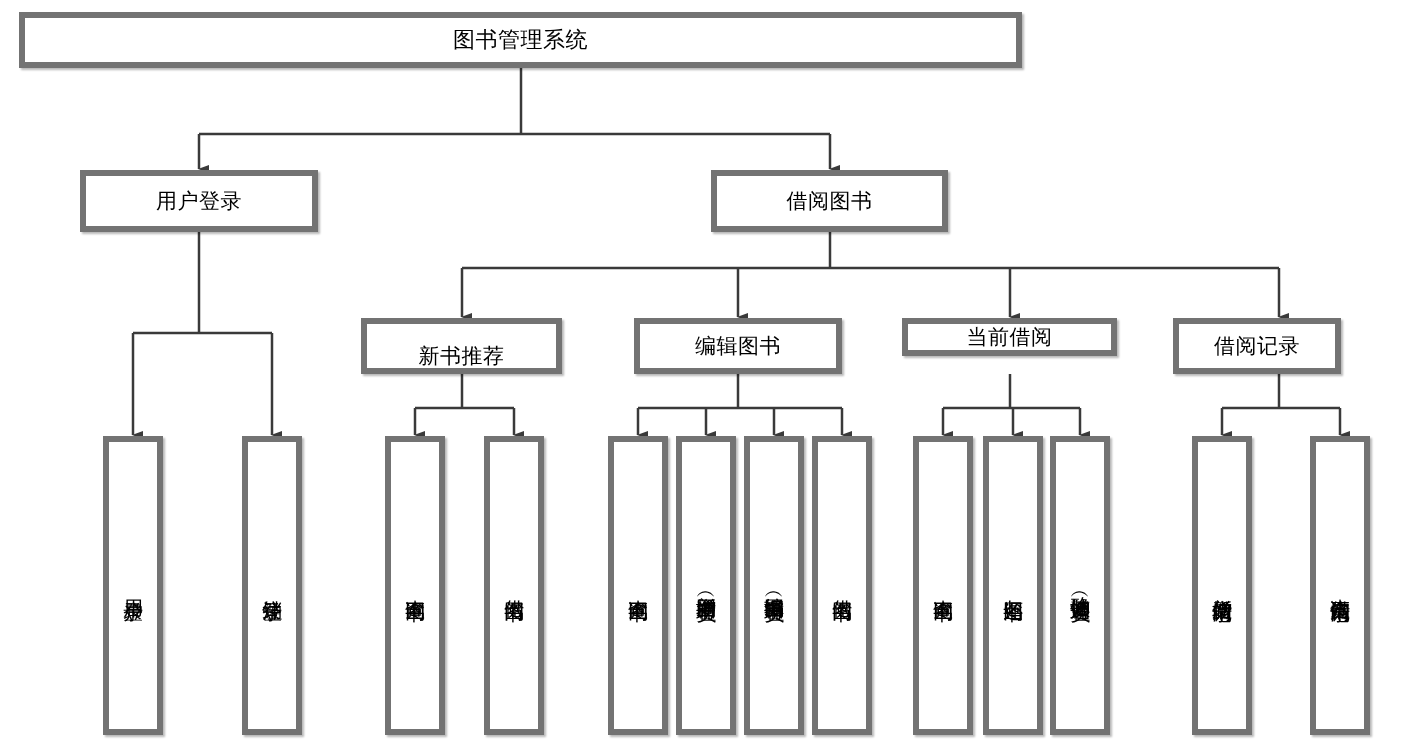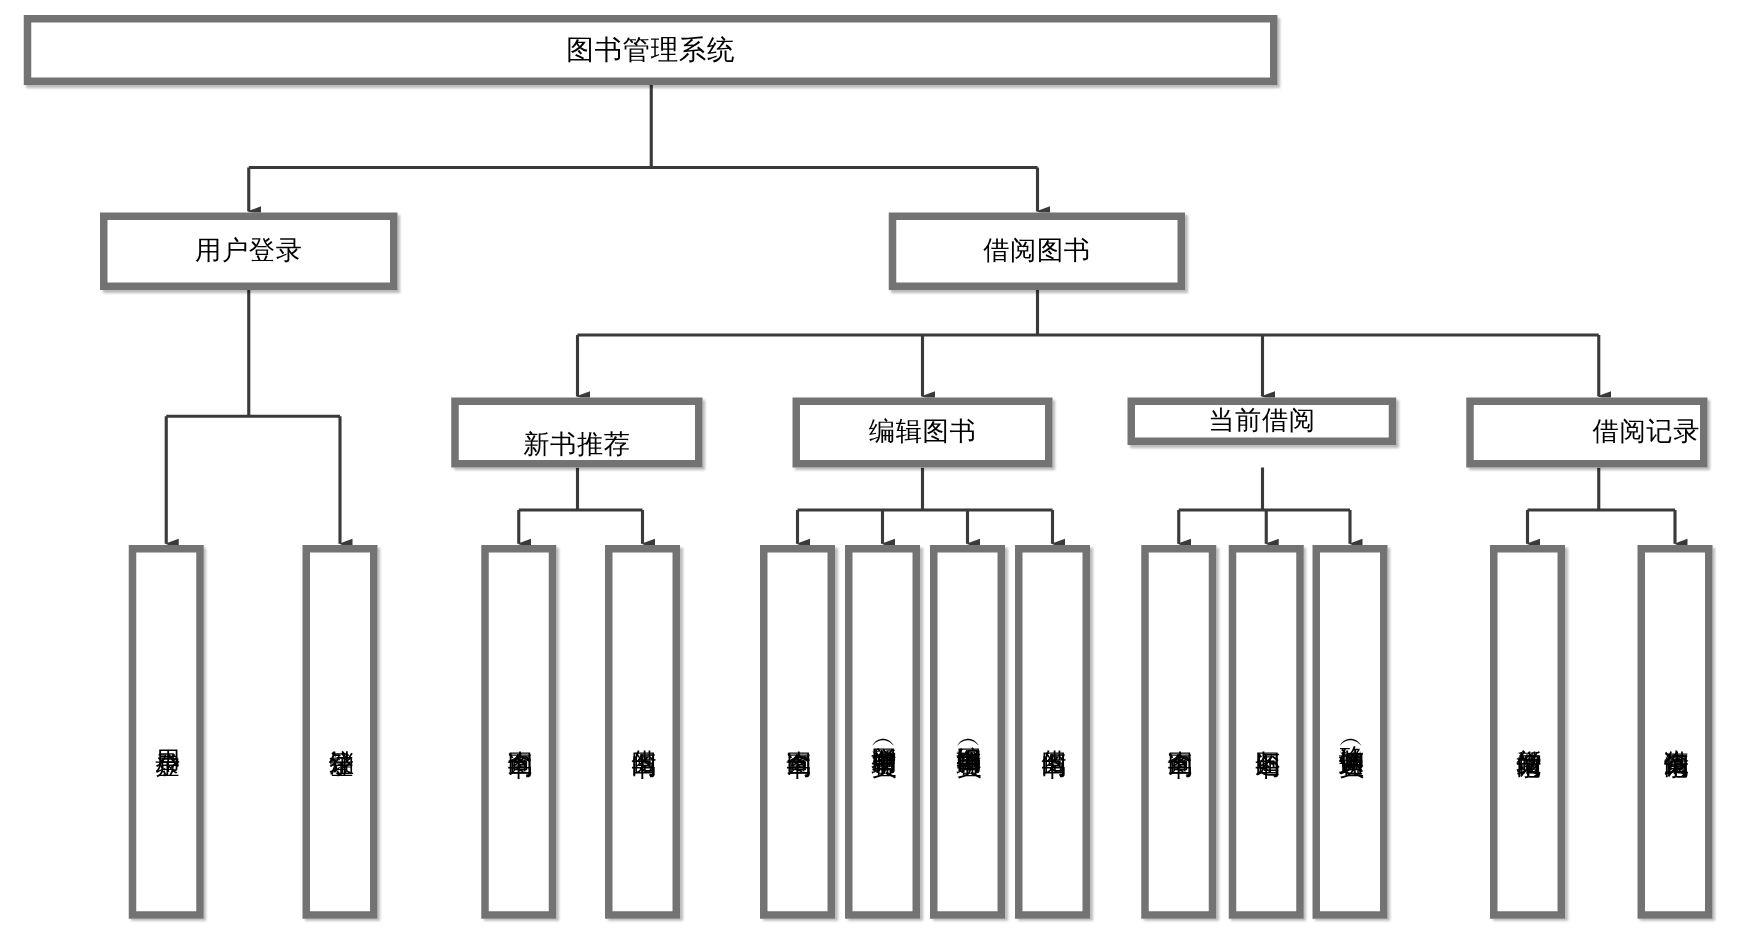--- a/index.html
+++ b/index.html
@@ -120,21 +120,21 @@
       </div>
       <div class="node" style="left: 361px; top: 318px; width: 201px; height: 56px; align-items: flex-end;">
         <span class="label">新书推荐</span>
       </div>
       <div class="node" style="left: 634px; top: 318px; width: 208px; height: 56px;">
         <span class="label">编辑图书</span>
       </div>
       <div class="node" style="left: 902px; top: 318px; width: 215px; height: 38px;">
         <span class="label">当前借阅</span>
       </div>
-      <div class="node" style="left: 1173px; top: 318px; width: 193px; height: 56px; justify-content: flex-end;">
+      <div class="node" style="left: 1173px; top: 318px; width: 168px; height: 56px;">
         <span class="label">借阅记录</span>
       </div>
       <div class="node vertical" style="left: 103px; top: 436px; width: 60px; height: 299px;">
         <span class="label">用户登录</span>
       </div>
       <div class="node vertical" style="left: 242px; top: 436px; width: 60px; height: 299px;">
         <span class="label">注销登录</span>
       </div>
       <div class="node vertical" style="left: 385px; top: 436px; width: 60px; height: 299px;">
         <span class="label">查询图书</span>

